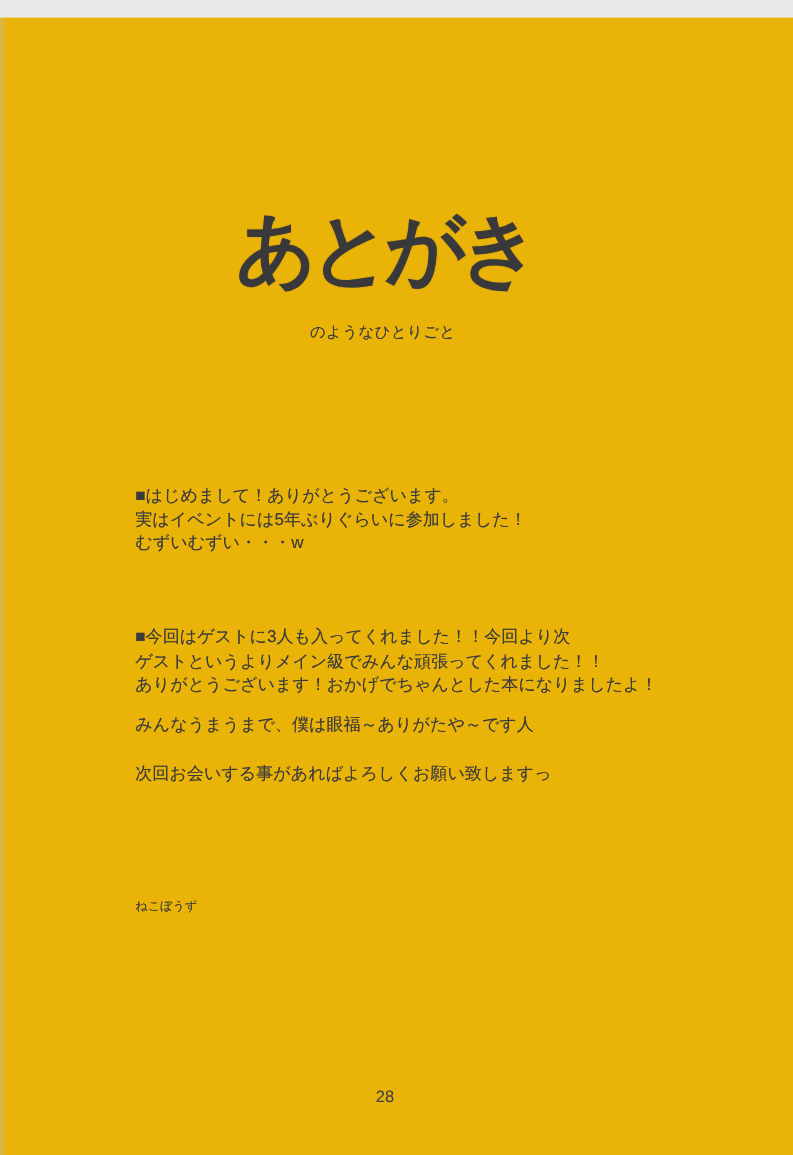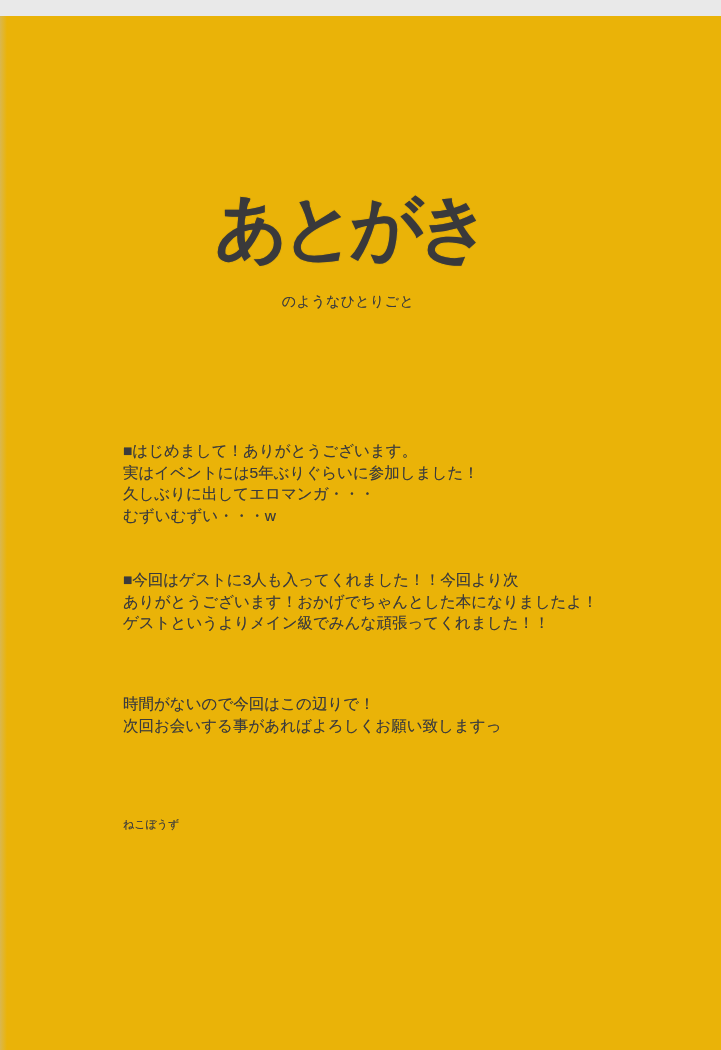--- a/index.html
+++ b/index.html
@@ -91,32 +91,34 @@
 <div class="page">
   <div class="scan-edge"></div>
 
   <h1 class="title">あとがき</h1>
 
   <div class="subtitle">のようなひとりごと</div>
 
   <div class="para p1">
     <div class="line">■はじめまして！ありがとうございます。</div>
     <div class="line">実はイベントには5年ぶりぐらいに参加しました！</div>
-    <div class="line">久しぶりに出してエロマンガ・・・</div>
     <div class="line">むずいむずい・・・w</div>
   </div>
 
   <div class="para p2">
     <div class="line">■今回はゲストに3人も入ってくれました！！今回より次</div>
+    <div class="line">ゲストというよりメイン級でみんな頑張ってくれました！！</div>
     <div class="line">ありがとうございます！おかげでちゃんとした本になりましたよ！</div>
-    <div class="line">ゲストというよりメイン級でみんな頑張ってくれました！！</div>
   </div>
 
+  <div class="para p3">
+    <div class="line">みんなうまうまで、僕は眼福～ありがたや～です人</div>
+  </div>
 
   <div class="para p4">
-    <div class="line">時間がないので今回はこの辺りで！</div>
     <div class="line">次回お会いする事があればよろしくお願い致しますっ</div>
   </div>
 
 
   <div class="signature">ねこぼうず</div>
 
+  <div class="page-number">28</div>
 </div>
 
 </body></html>

